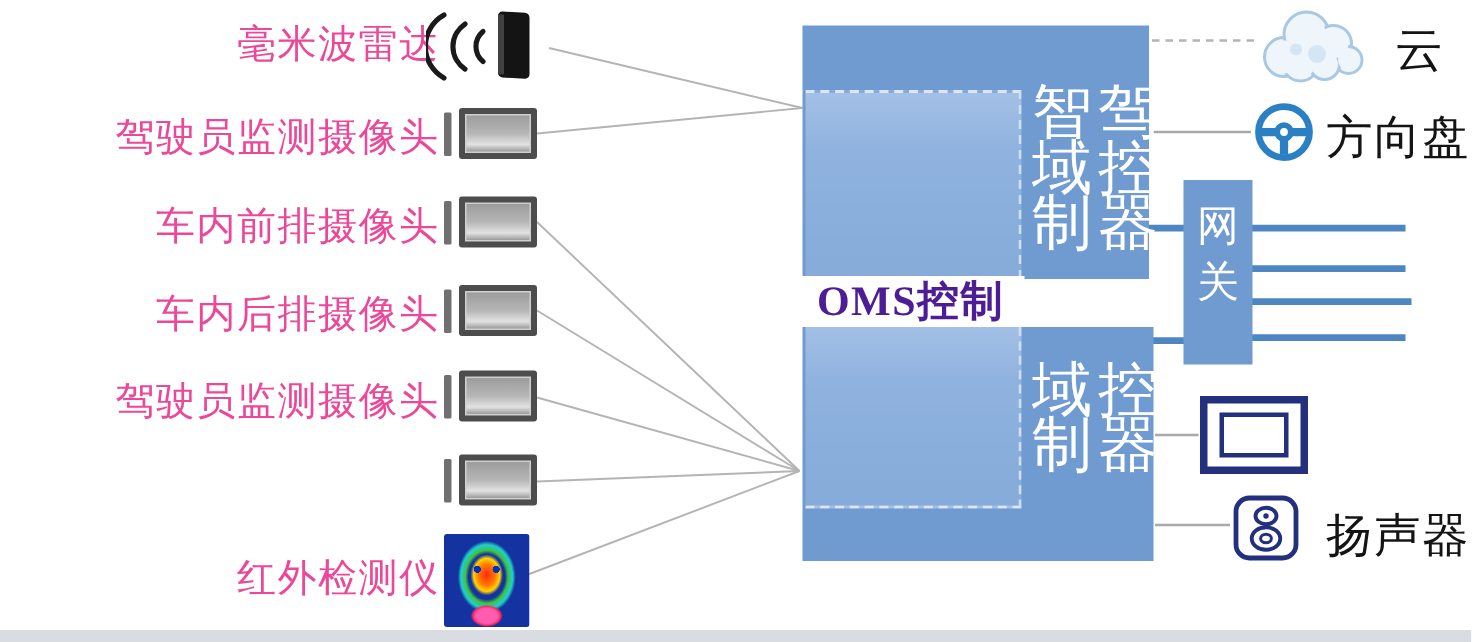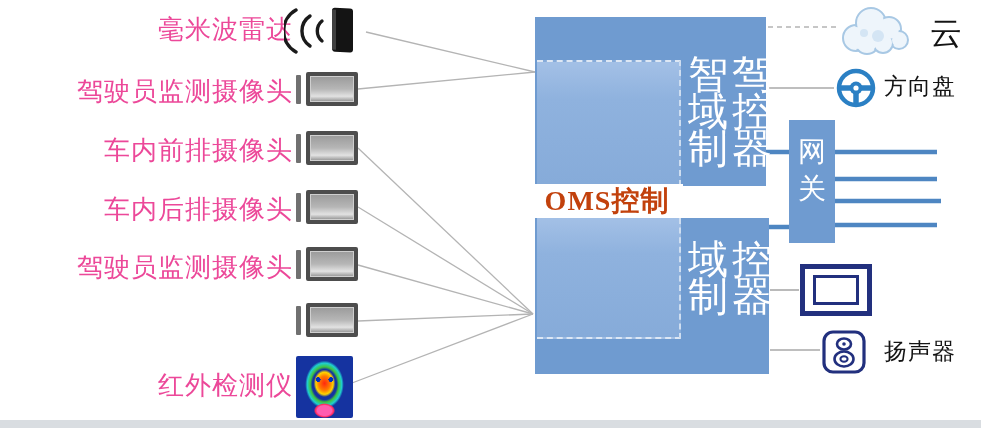--- a/index.html
+++ b/index.html
@@ -31,26 +31,26 @@
       radial-gradient(ellipse 21px 26px at 50% 46%,rgba(0,0,0,0) 58%,#3fc43f 68%,#1fcfcf 82%,rgba(0,0,0,0) 92%),
       #1533a0;
   }
   
   .bluebox{position:absolute;background:#6f9bd0;}
   .inner{position:absolute;box-sizing:border-box;background:linear-gradient(180deg,#a3c0e6 0%,#8fb2de 30%,#86abd9 100%);}
   .inner-top{border-top:2px dashed #dde7f4;border-right:2px dashed #cfdef0;}
   .inner-bottom{border-bottom:2px dashed #dde7f4;border-right:2px dashed #cfdef0;}
   .omsband{
     position:absolute;background:#ffffff;display:flex;align-items:center;justify-content:center;
-    font-size:28px;font-weight:600;color:#c2410c;letter-spacing:1px;
+    font-size:28px;font-weight:600;color:#4c1d95;letter-spacing:1px;
   }
   .vtext{position:absolute;color:#fff;font-size:40px;line-height:37px;letter-spacing:4px;text-align:left;white-space:nowrap;}
   .gwtext{position:absolute;color:#fff;font-size:28px;line-height:37px;text-align:center;}
   
-  .plabel{position:absolute;font-size:23px;color:#141414;letter-spacing:1px;white-space:nowrap;}
+  .plabel{position:absolute;font-size:31px;color:#141414;letter-spacing:1px;white-space:nowrap;}
   .display-icon{
     position:absolute;width:72px;height:52px;box-sizing:border-box;border:5px solid #22307e;
     display:flex;align-items:center;justify-content:center;background:#fff;
   }
   .display-icon .scr{width:46px;height:30px;box-sizing:border-box;border:3px solid #22307e;background:#fff;}
   .abs{position:absolute;}
   .bottomstrip{position:absolute;left:0;top:420px;width:981px;height:8px;background:#d9dde1;}
   svg{display:block;}
   #wires{position:absolute;left:0;top:0;pointer-events:none;}
 </style>

